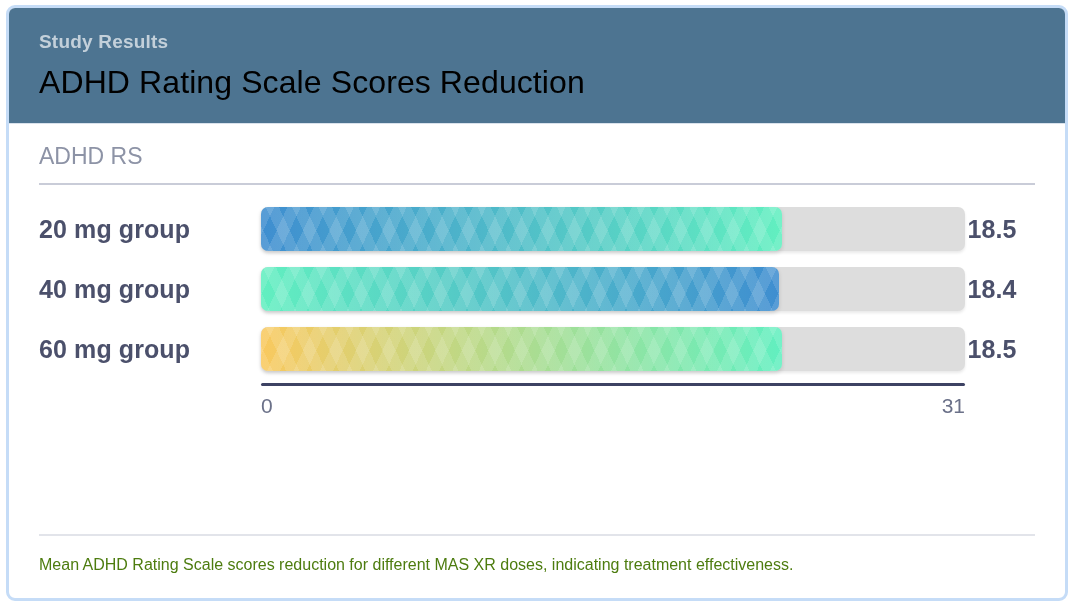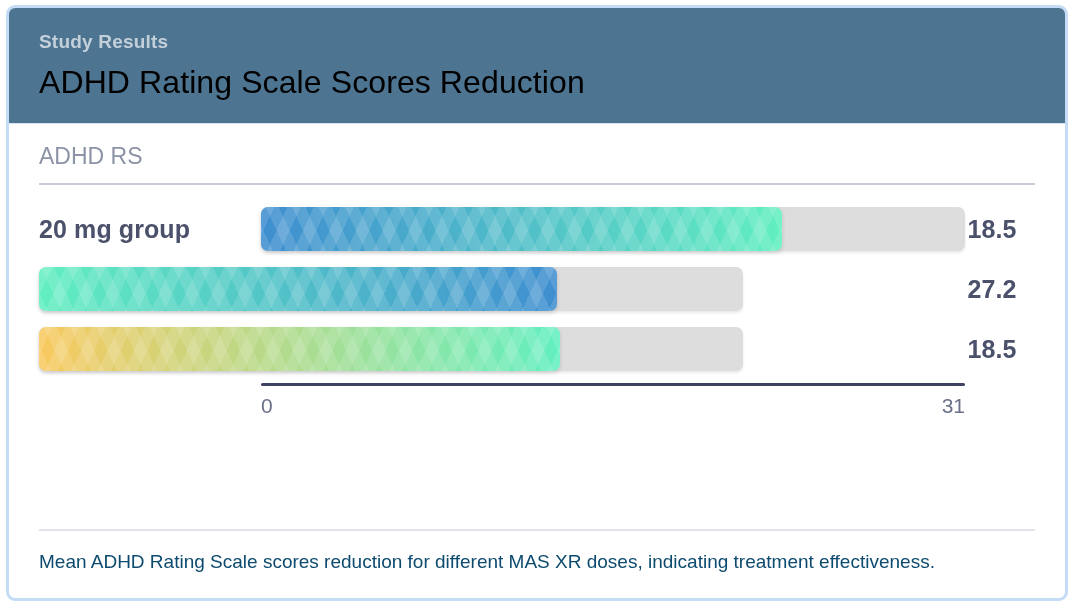--- a/index.html
+++ b/index.html
@@ -192,22 +192,22 @@
   .footer {
     margin-top: auto;
     padding-bottom: 20px;
   }
   .footer-rule {
     height: 2px;
     background: #e2e4ea;
     margin-bottom: 16px;
   }
   .caption {
-    color: #0c4a6e;
-    font-size: 19px;
+    color: #4d7c0f;
+    font-size: 16px;
     line-height: 1.62;
     max-width: 960px;
     margin-top: 12px;
   }
 </style>
 </head>
 <body>
 
 <div class="card">
 
@@ -230,32 +230,34 @@
           <div class="fill" id="fill-0" style="width: 520.96px;">
             <div class="grad" id="grad-0" style="background: linear-gradient(90deg, rgb(63, 142, 208) 0%, rgb(98, 239, 192) 100%);"></div>
             <div class="chev"></div>
             <div class="chev2"></div>
           </div>
         </div>
         <div class="value">18.5</div>
       </div>
 
       <div class="row">
+        <div class="row-label">40 mg group</div>
         <div class="track-wrap">
           <div class="track" style="background: rgb(221, 221, 221);"></div>
           <div class="fill" id="fill-1" style="width: 518.144px;">
             <div class="grad" id="grad-1" style="background: linear-gradient(90deg, rgb(98, 239, 192) 0%, rgb(63, 142, 208) 100%);"></div>
             <div class="chev"></div>
             <div class="chev2"></div>
           </div>
         </div>
-        <div class="value">27.2</div>
+        <div class="value">18.4</div>
       </div>
 
       <div class="row">
+        <div class="row-label">60 mg group</div>
         <div class="track-wrap">
           <div class="track" style="background: rgb(221, 221, 221);"></div>
           <div class="fill" id="fill-2" style="width: 520.96px;">
             <div class="grad" id="grad-2" style="background: linear-gradient(90deg, rgb(249, 201, 95) 0%, rgb(98, 239, 192) 100%);"></div>
             <div class="chev"></div>
             <div class="chev2"></div>
           </div>
         </div>
         <div class="value">18.5</div>
       </div>

